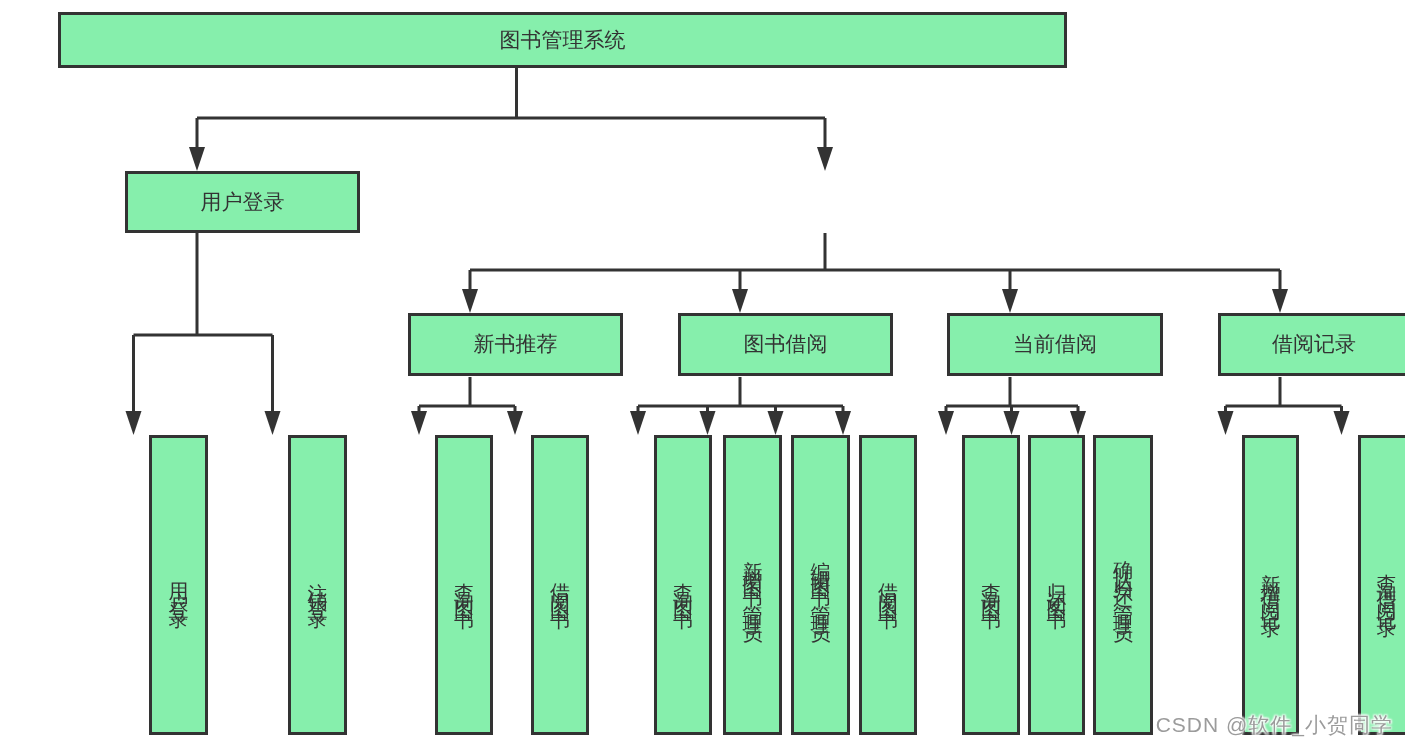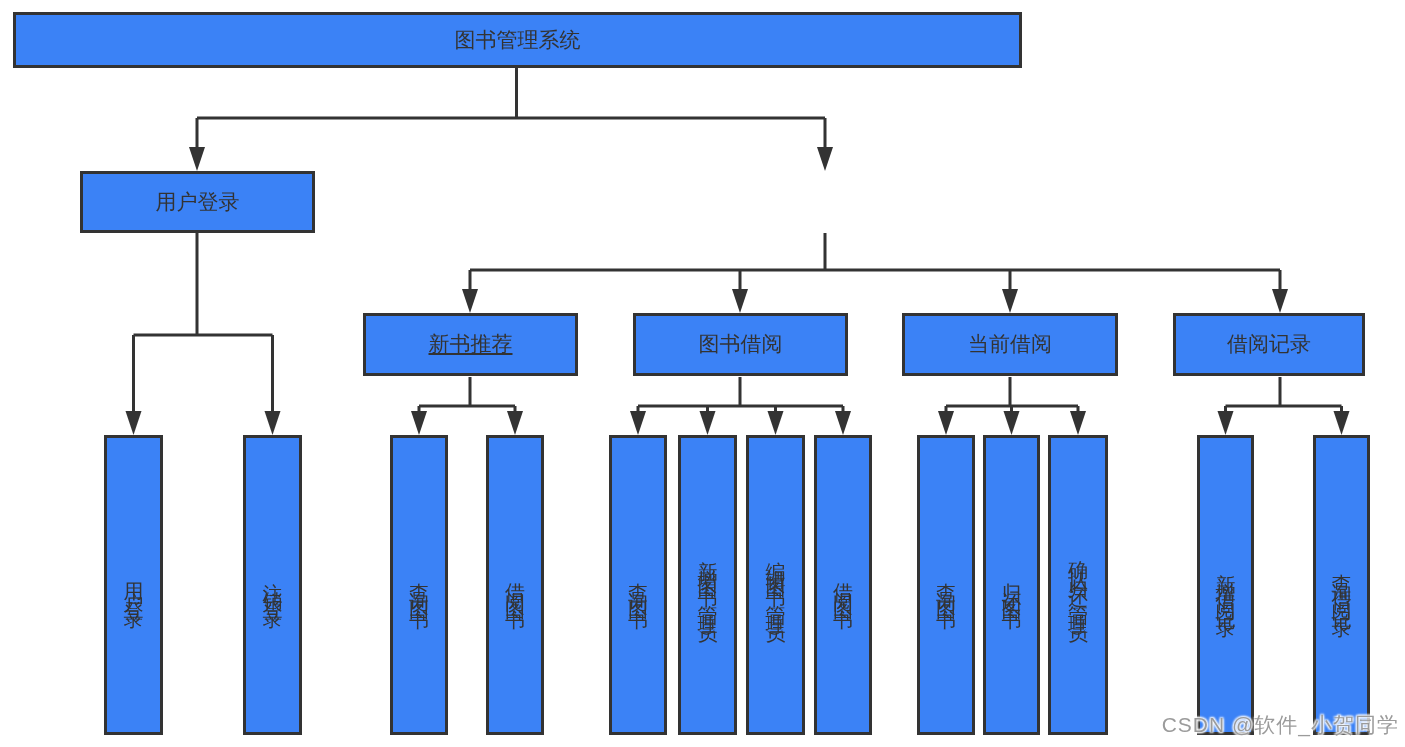--- a/index.html
+++ b/index.html
@@ -14,40 +14,41 @@
   #connectors {
     position: absolute;
     left: 0; top: 0;
     width: 1405px; height: 747px;
     z-index: 1;
   }
   .node {
     position: absolute;
     box-sizing: border-box;
     border: 3px solid #333333;
-    background: #3b82f6;
+    background: #86efac;
     display: flex;
     align-items: center;
     justify-content: center;
     color: #333333;
     font-size: 21px;
     z-index: 2;
     line-height: 1.25;
     white-space: nowrap;
+    margin-left: 45px;
   }
   .node.v { font-size: 20px; }
   .node.v .lbl {
     writing-mode: vertical-rl;
     text-orientation: mixed;
     letter-spacing: 9px;
     white-space: nowrap;
   }
   .watermark {
     position: absolute;
-    right: 6px;
+    right: 12px;
     bottom: 8px;
     z-index: 3;
     font-size: 21px;
     color: #9b9b9b;
     text-shadow: 1px 1px 2px #ffffff, -1px -1px 2px #ffffff, 1px -1px 2px #ffffff, -1px 1px 2px #ffffff;
     white-space: nowrap;
     letter-spacing: 1px;
   }
 </style>
 </head>
@@ -89,21 +90,21 @@
   </svg>
 
   <div class="node" style="left:13px; top:12px; width:1009px; height:56px;">
     <span class="lbl">图书管理系统</span>
   </div>
 
   <div class="node" style="left:80px; top:171px; width:235px; height:62px;">
     <span class="lbl">用户登录</span>
   </div>
 
-  <div class="node" style="left:363px; top:313px; width:215px; height:63px;text-decoration:underline;">
+  <div class="node" style="left:363px; top:313px; width:215px; height:63px;">
     <span class="lbl">新书推荐</span>
   </div>
   <div class="node" style="left:633px; top:313px; width:215px; height:63px;">
     <span class="lbl">图书借阅</span>
   </div>
   <div class="node" style="left:902px; top:313px; width:216px; height:63px;">
     <span class="lbl">当前借阅</span>
   </div>
   <div class="node" style="left:1173px; top:313px; width:192px; height:63px;">
     <span class="lbl">借阅记录</span>

